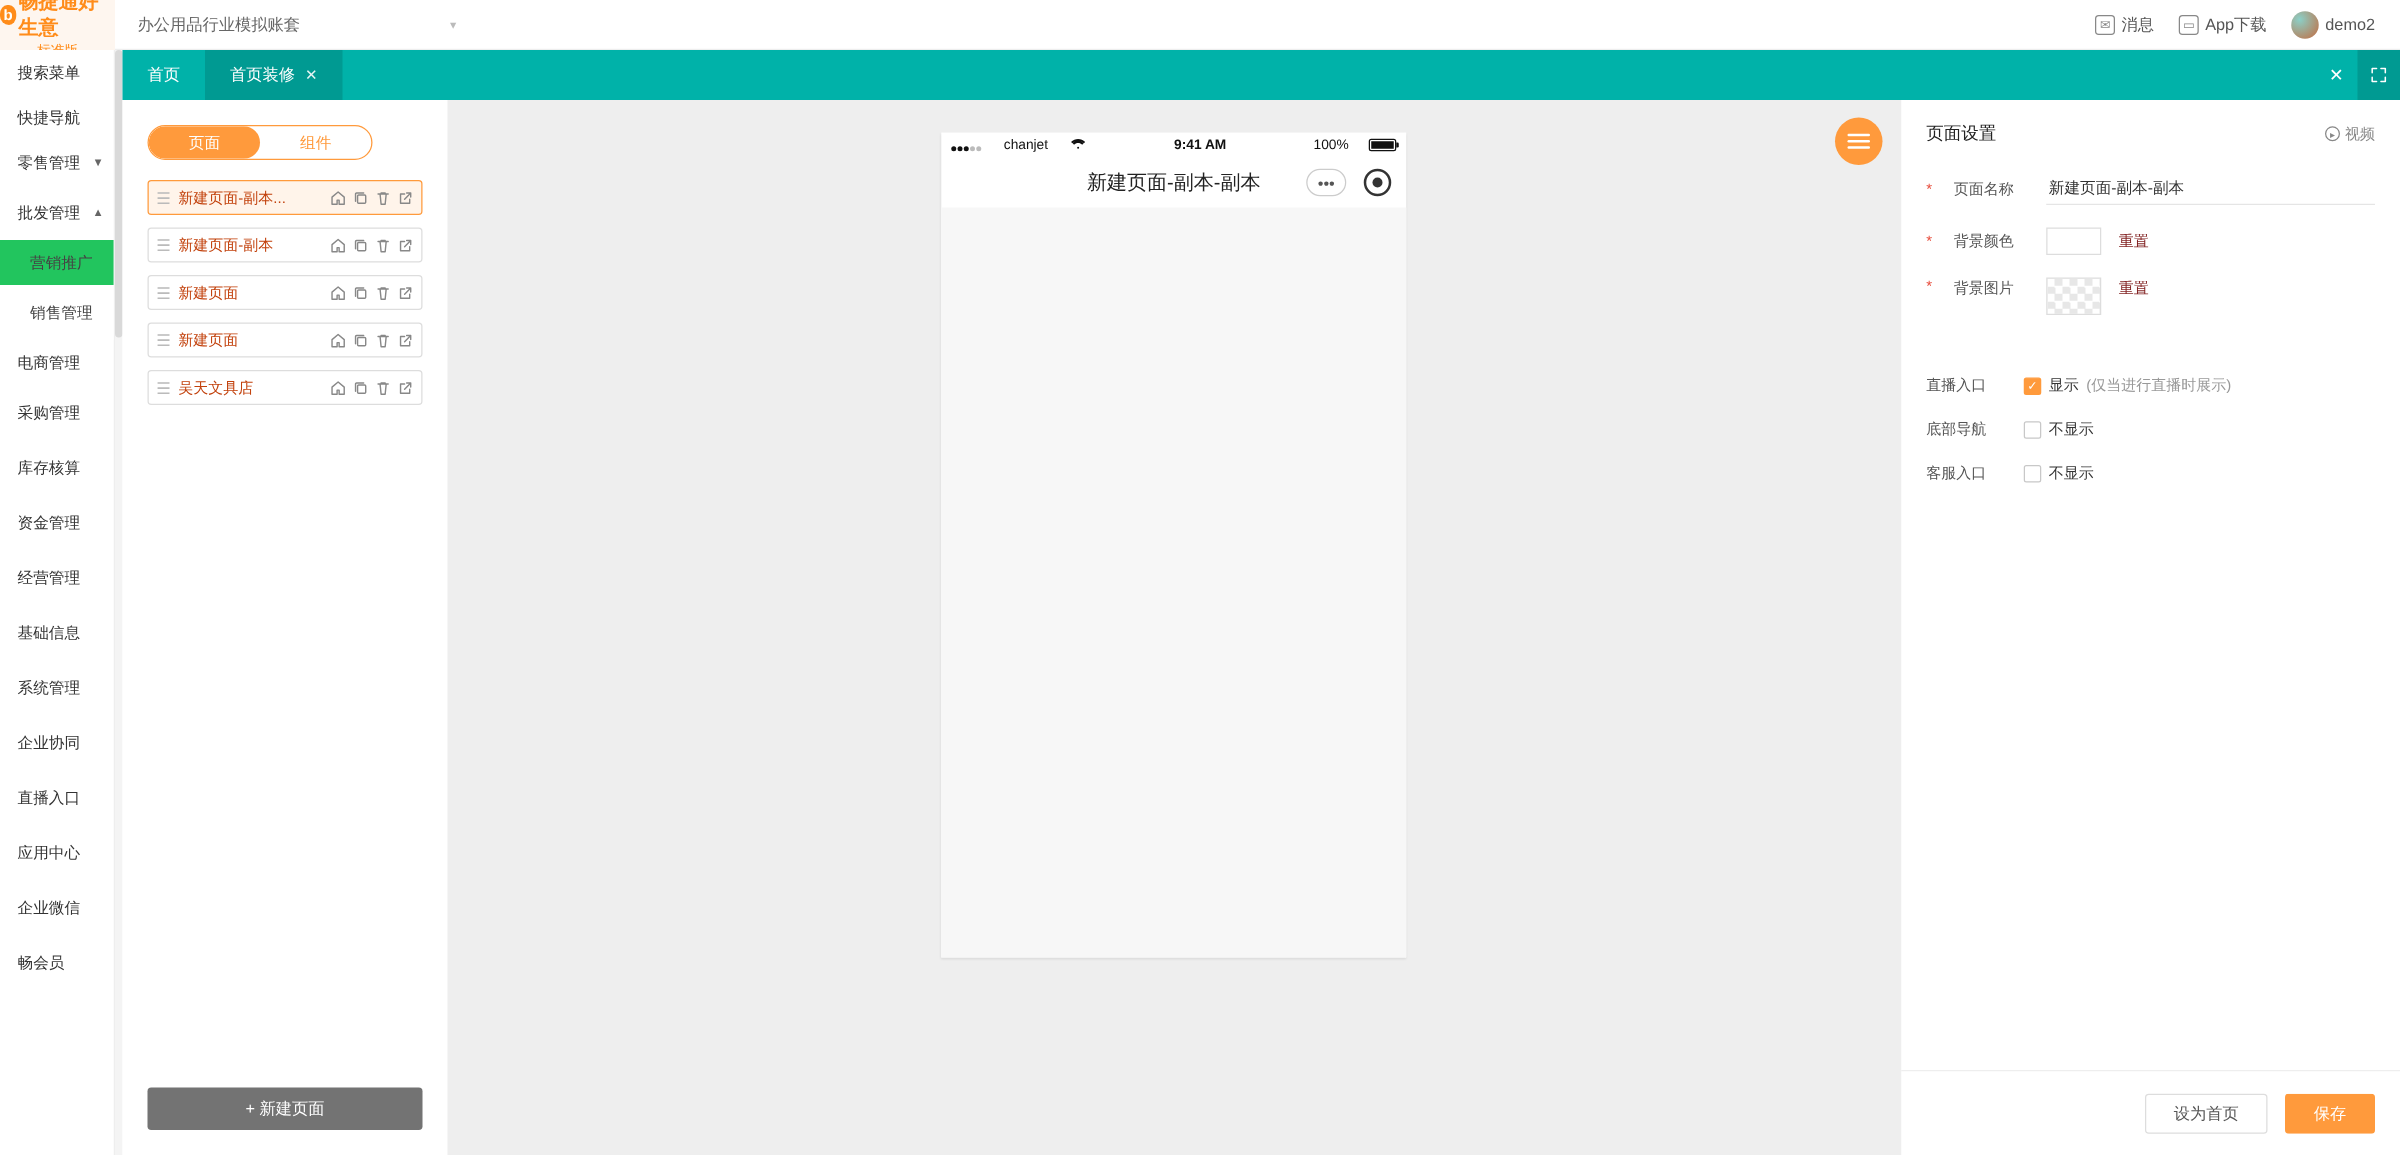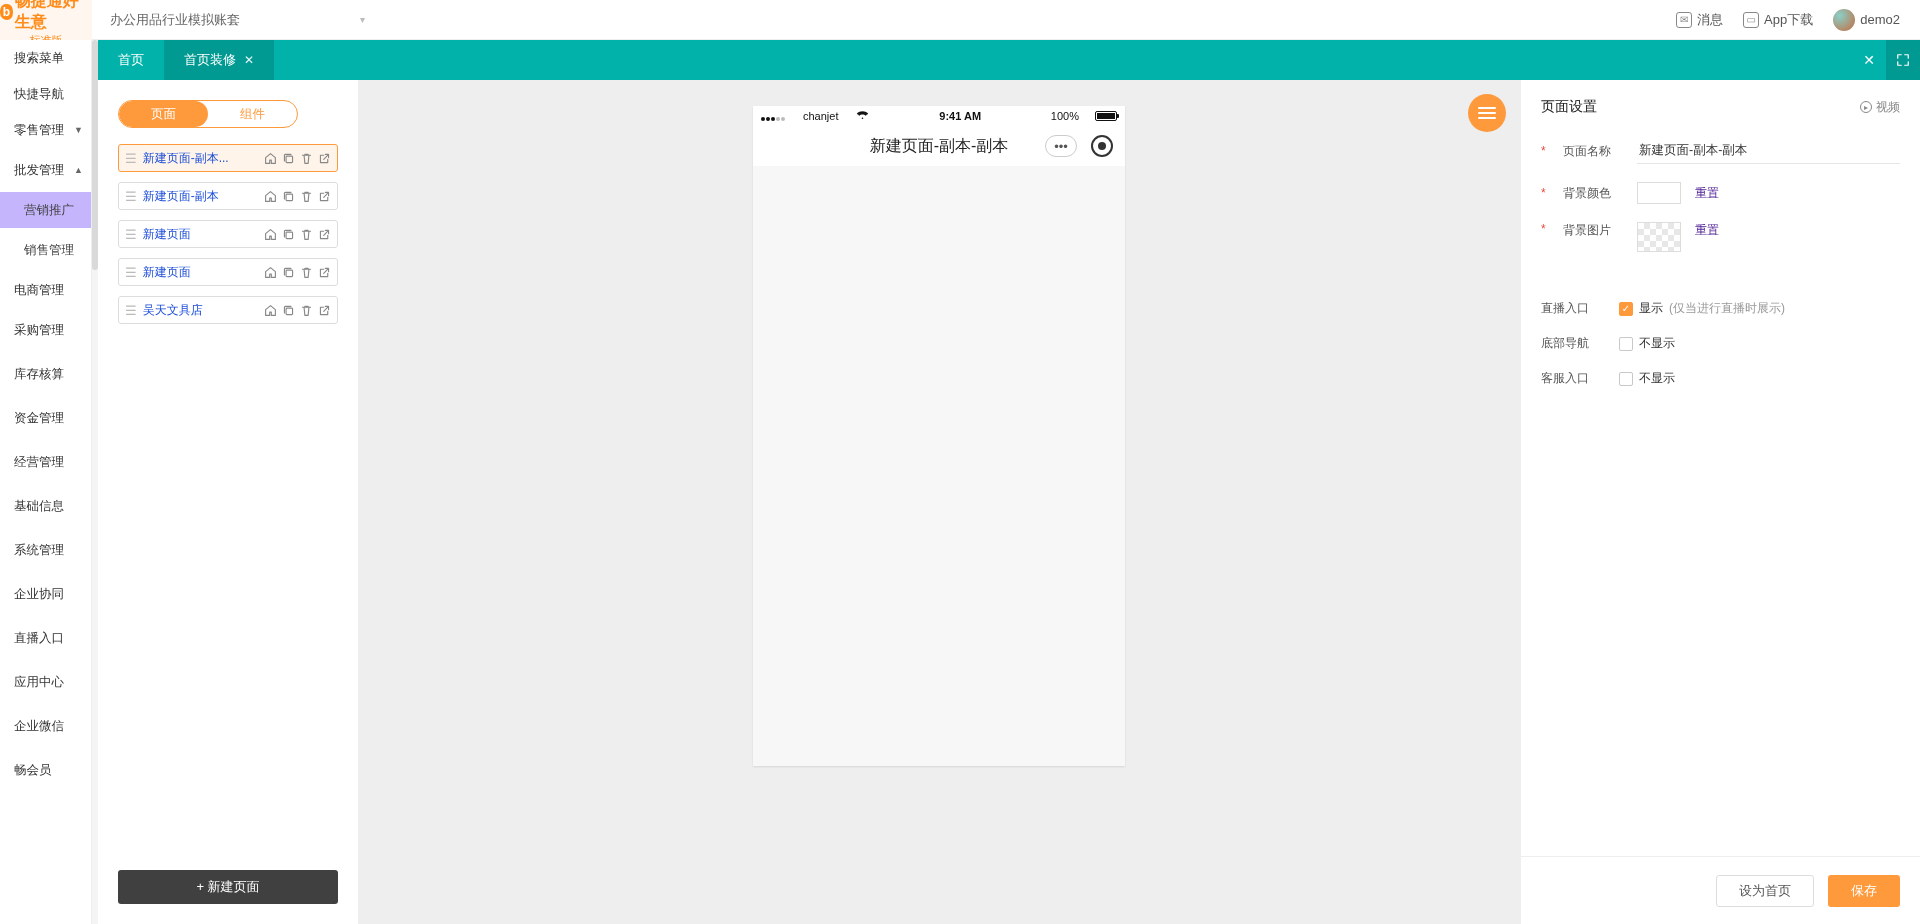--- a/index.html
+++ b/index.html
@@ -20,21 +20,21 @@
   .avatar { width:22px; height:22px; border-radius:50%; background: radial-gradient(circle at 30% 30%, #8bd0c8, #c36b3f); }
 
   
   .shell { display:flex; height: calc(100% - 40px); }
 
   
   .leftnav { width:92px; background:#fff; border-right:1px solid #eee; overflow-y:auto; }
   .leftnav .item { height:36px; display:flex; align-items:center; padding-left:14px; color:#333; font-size:12.5px; cursor:pointer; position:relative;}
   .leftnav .item.taller{height:44px;}
   .leftnav .item .tri{ position:absolute; right:8px; font-size:9px; color:#666;}
-  .leftnav .item.sub{ padding-left:24px; background:#c4b5fd; color:#444;}
+  .leftnav .item.sub{ padding-left:24px; background:#22c55e; color:#444;}
   .leftnav .item.sub.active{ background:#fff;}
 
   
   .maincol { flex:1; display:flex; flex-direction:column; min-width:0; }
 
   
   .tabstrip { height:40px; background:#00b2a9; display:flex; align-items:stretch; color:#fff; }
   .tabstrip .tab { padding:0 20px; display:flex; align-items:center; font-size:13px; cursor:pointer; gap:8px;}
   .tabstrip .tab.active { background:#009a92; }
   .tabstrip .spacer{flex:1;}
@@ -48,26 +48,26 @@
   
   .pagelist-panel { width:260px; padding:20px; display:flex; flex-direction:column; }
   .seg { display:flex; border:1px solid #ff9a3c; border-radius:14px; overflow:hidden; height:28px; margin-bottom:16px; width:180px;}
   .seg .segbtn{ flex:1; display:flex; align-items:center; justify-content:center; font-size:12.5px; cursor:pointer;border-radius:13px;}
   .seg .segbtn.active{ background:#ff9a3c; color:#fff;}
   .seg .segbtn.inactive{ color:#ff9a3c;}
   .page-items{ display:flex; flex-direction:column; gap:10px; }
   .page-item{ height:28px; border:1px solid #ddd; border-radius:3px; display:flex; align-items:center; padding:0 6px; gap:6px; background:#fff;}
   .page-item.selected{ border-color:#ff9a3c; background:#fff4ea; }
   .page-item .drag{ color:#bbb; font-size:13px; cursor:grab;}
-  .page-item .name{ flex:1; font-size:12px; color:#1d4ed8; white-space:nowrap; overflow:hidden; text-overflow:ellipsis;}
+  .page-item .name{ flex:1; font-size:12px; color:#c2410c; white-space:nowrap; overflow:hidden; text-overflow:ellipsis;}
   .page-item .acts{ display:flex; gap:4px;}
   .page-item .acts span{ width:14px; height:14px; display:inline-flex; align-items:center; justify-content:center; color:#888; font-size:11px; cursor:pointer;}
   .page-item .acts span svg{width:13px;height:13px;}
   .pagelist-footer{ margin-top:auto; }
-  .newpage-btn{ width:100%; height:34px; background:#404040; color:#fff; border:none; border-radius:3px; font-size:13px; cursor:pointer;}
+  .newpage-btn{ width:100%; height:34px; background:#737373; color:#fff; border:none; border-radius:3px; font-size:13px; cursor:pointer;}
 
   
   .canvas-area{ flex:1; background:#eeeeee; display:flex; align-items:flex-start; justify-content:center; padding-top:26px; position:relative;}
   .phone{ width:372px; background:#fff; box-shadow:0 1px 2px rgba(0,0,0,.1); display:flex; flex-direction:column;}
   .phone-status{ height:20px; display:flex; align-items:center; padding:0 8px; font-size:11px; color:#111;gap:12px;}
   .phone-status .sig{display:flex;gap:1px;align-items:flex-end;height:10px;}
   .phone-status .sig i{width:4px;height:4px;background:#111;border-radius:50%;}
   .phone-status .sig i.off{background:#bbb;}
   .phone-status .carrier{margin-left:6px;}
   .phone-status .wifi{margin-left:6px;}
@@ -90,21 +90,21 @@
   .set-head{ display:flex; align-items:center; margin-bottom:22px;}
   .set-head .title{ font-size:14px; color:#222;}
   .set-head .vid{ margin-left:auto; color:#888; font-size:12px; display:flex; align-items:center; gap:4px; cursor:pointer;}
   .set-head .vid .picon{width:12px;height:12px;border:1px solid #888;border-radius:50%;display:inline-flex;align-items:center;justify-content:center;font-size:8px;}
   .form-row{ display:flex; align-items:center; margin-bottom:18px; gap:14px;}
   .form-row .req{ color:#e74c3c; width:8px;}
   .form-row .lbl{ width:60px; color:#555;}
   .form-row .val-input{ flex:1; height:26px; border:none; border-bottom:1px solid #e5e5e5; outline:none; font-size:12.5px; color:#333; padding:0 2px;}
   .swatch{ width:44px; height:22px; border:1px solid #ddd; background:#fff;}
   .swatch.trans{ background: repeating-conic-gradient(#e7e7e7 0 25%, #fff 0 50%) 0 0/12px 12px; height:30px;}
-  .link{ color:#4c1d95; cursor:pointer;}
+  .link{ color:#7f1d1d; cursor:pointer;}
   .form-row.top{align-items:flex-start;}
   .form-row.standalone{gap:30px;}
   .chk{ width:14px;height:14px;border:1px solid #c8c8c8;border-radius:2px;display:inline-flex;align-items:center;justify-content:center;margin-right:6px;vertical-align:middle;}
   .chk.on{background:#ff9a3c;border-color:#ff9a3c;color:#fff;font-size:10px;}
   .hint{ color:#999; margin-left:6px;}
   .settings-foot{ height:68px; border-top:1px solid #eee; display:flex; align-items:center; justify-content:flex-end; gap:14px; padding-right:20px;}
   .btn{ height:32px; padding:0 22px; border-radius:3px; font-size:13px; cursor:pointer; border:1px solid transparent;}
   .btn.ghost{ background:#fff; border-color:#ddd; color:#555;}
   .btn.primary{ background:#ff9a3c; color:#fff;}
 

